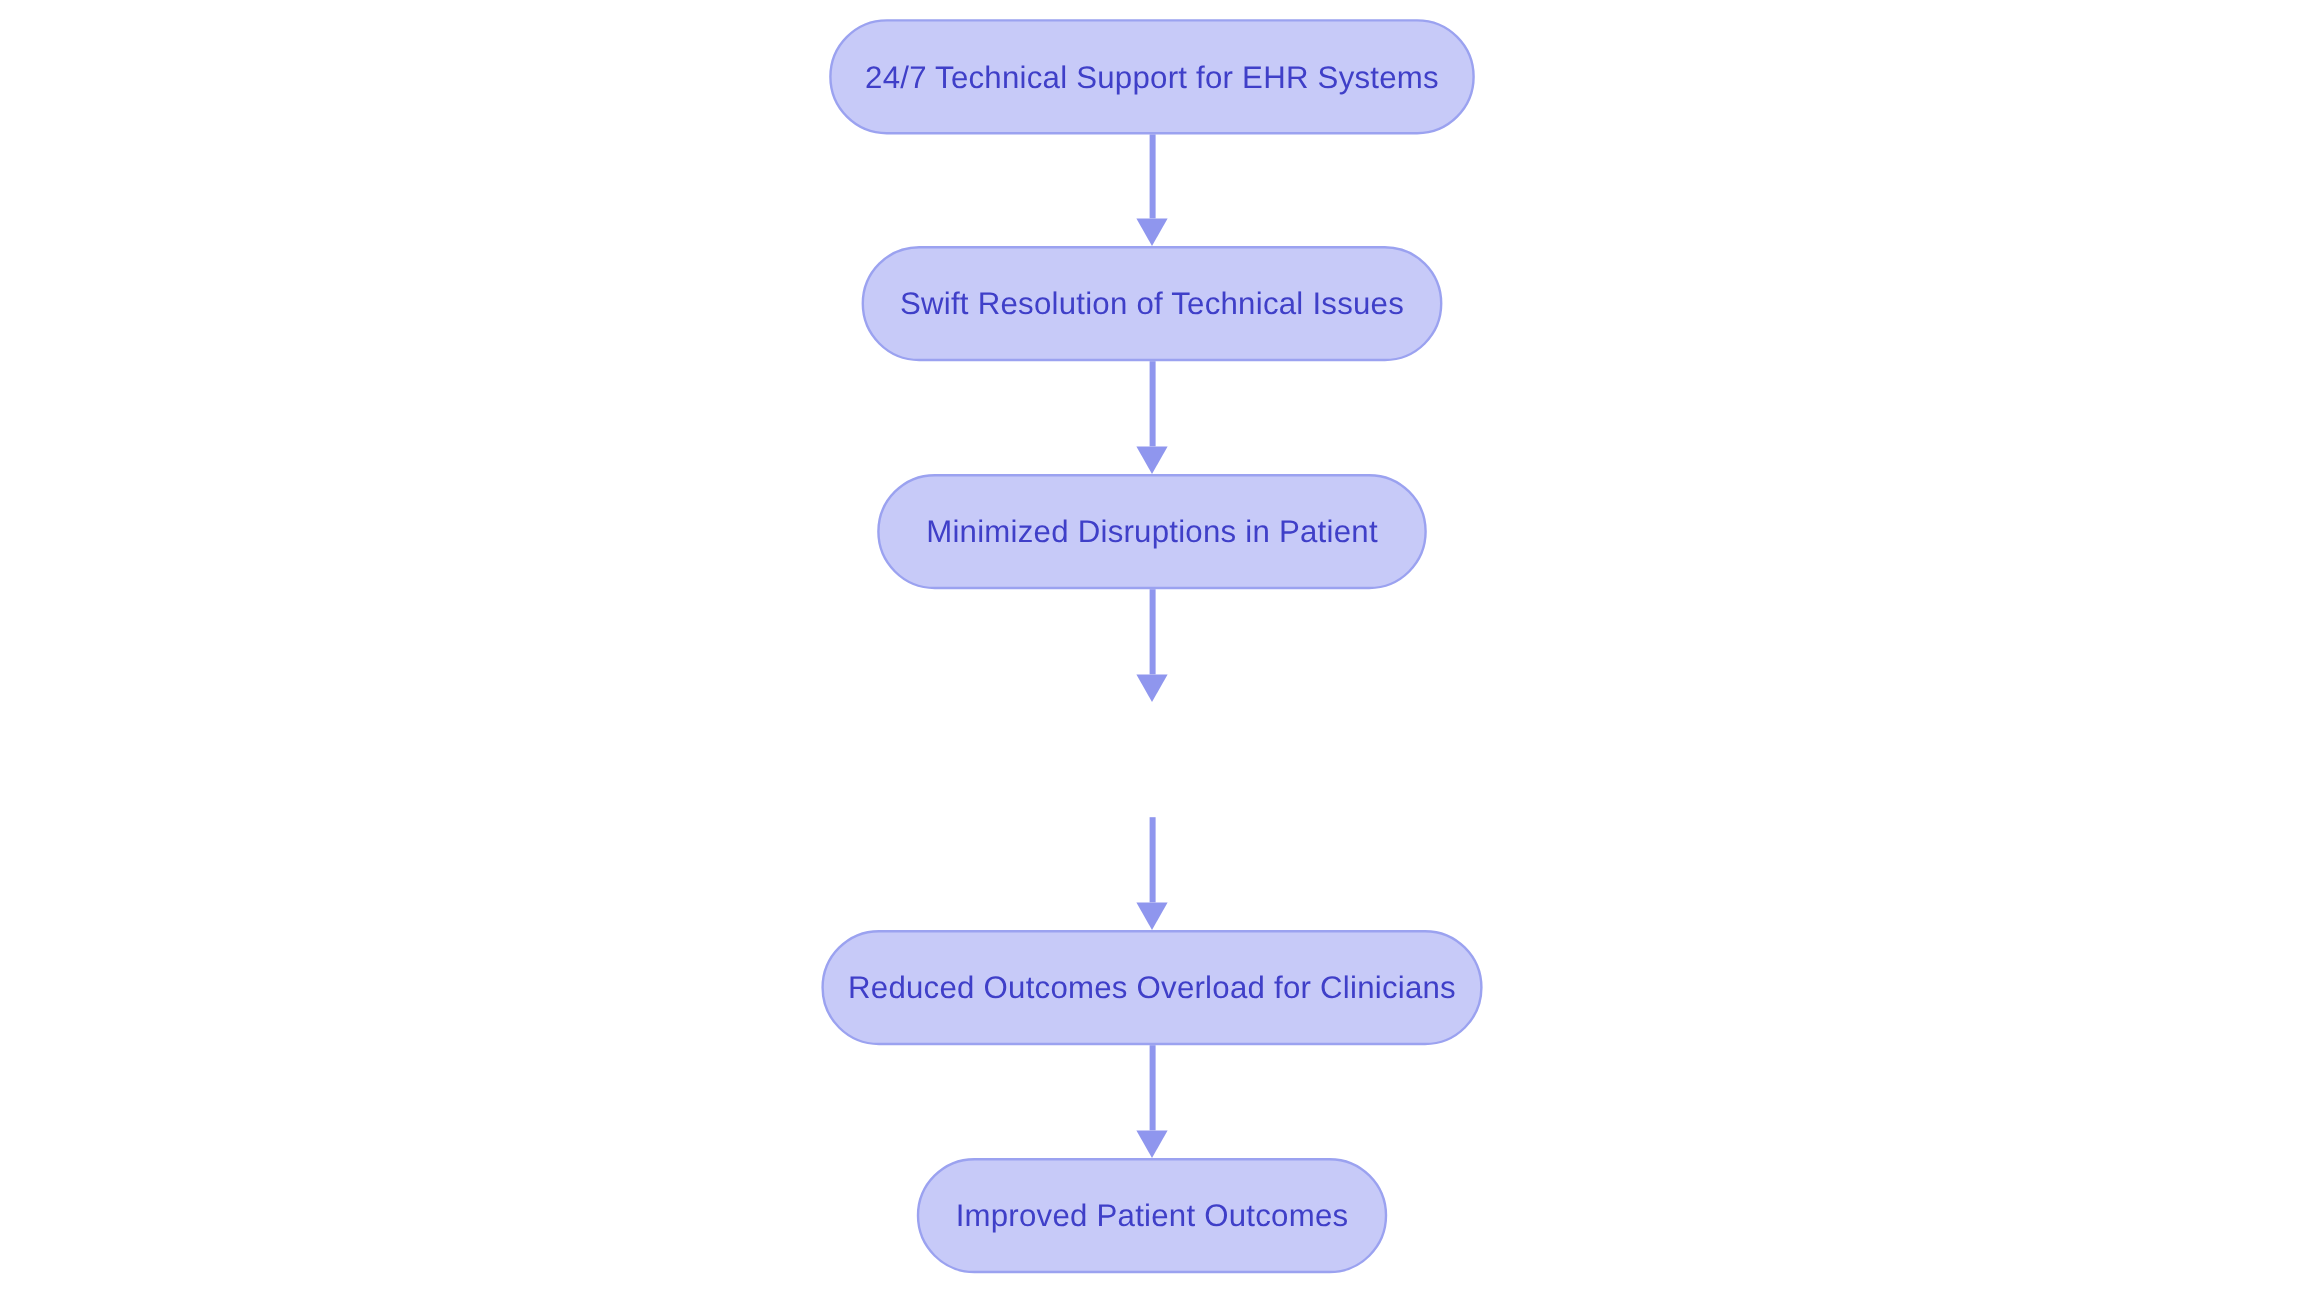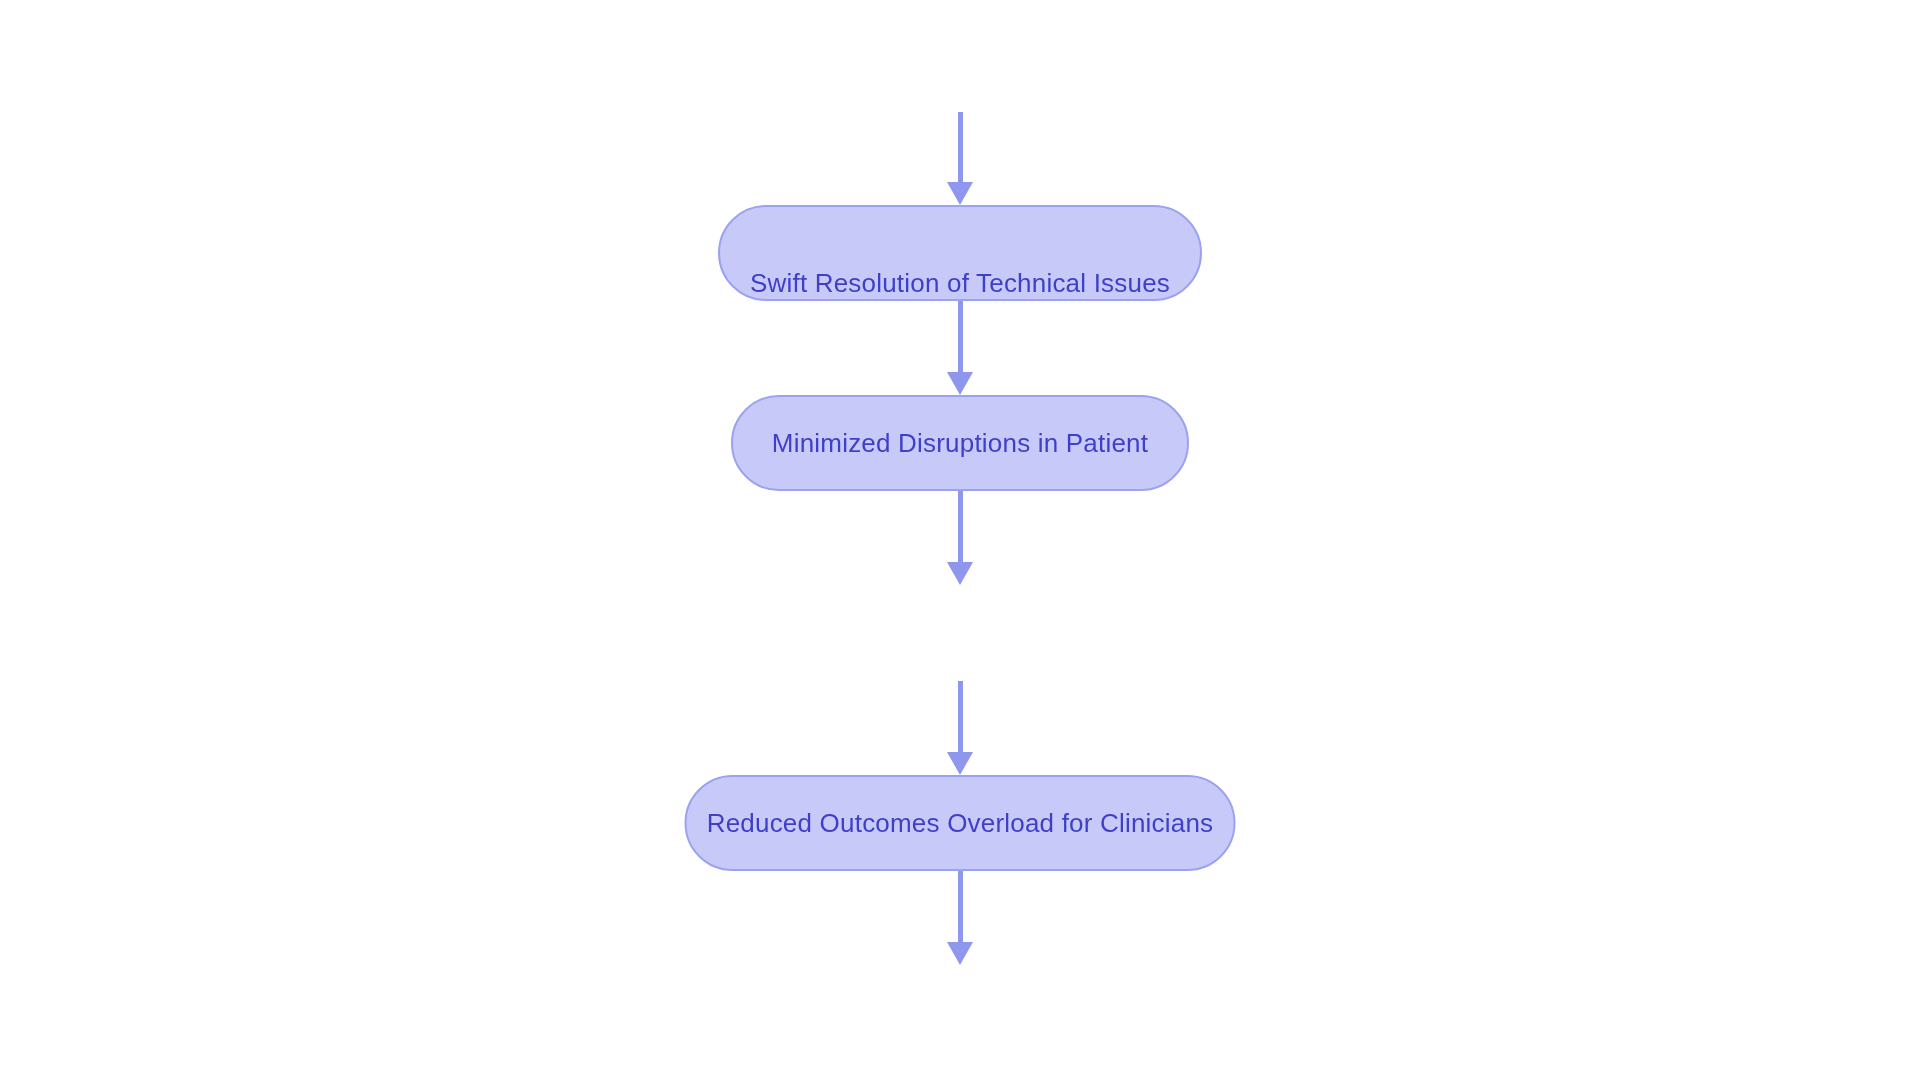--- a/index.html
+++ b/index.html
@@ -28,21 +28,21 @@
     align-items: center;
     justify-content: center;
   }
   .node span {
     color: var(--node-text, #3f3fc8);
     font-size: 26px;
     letter-spacing: 0.2px;
     white-space: nowrap;
   }
   .n1 { top: 16px;  width: 538px; }
-  .n2 { top: 205px; width: 484px; align-items: flex-end; }
+  .n2 { top: 205px; width: 484px; }
   .n3 { top: 395px; width: 458px; }
   .n4 { top: 585px; width: 602px; }
   .n5 { top: 775px; width: 551px; }
   .n6 { top: 965px; width: 392px; }
 
   .arrow {
     position: absolute;
     left: 50%;
     transform: translateX(-50%);
     width: 26px;
@@ -66,20 +66,23 @@
     border-left: 13px solid transparent;
     border-right: 13px solid transparent;
     border-top: 23px solid var(--arrow, #8f96ee);
   }
 </style>
 </head>
 <body>
 
 <div class="canvas">
 
+  <div class="node n1">
+    <span>24/7 Technical Support for EHR Systems</span>
+  </div>
 
   <div class="arrow a1">
     <div class="shaft"></div>
     <div class="head"></div>
   </div>
 
   <div class="node n2">
     <span>Swift Resolution of Technical Issues</span>
   </div>
 
@@ -105,14 +108,17 @@
 
   <div class="node n5">
     <span>Reduced Outcomes Overload for Clinicians</span>
   </div>
 
   <div class="arrow a5">
     <div class="shaft"></div>
     <div class="head"></div>
   </div>
 
+  <div class="node n6">
+    <span>Improved Patient Outcomes</span>
+  </div>
 
 </div>
 
 </body></html>

